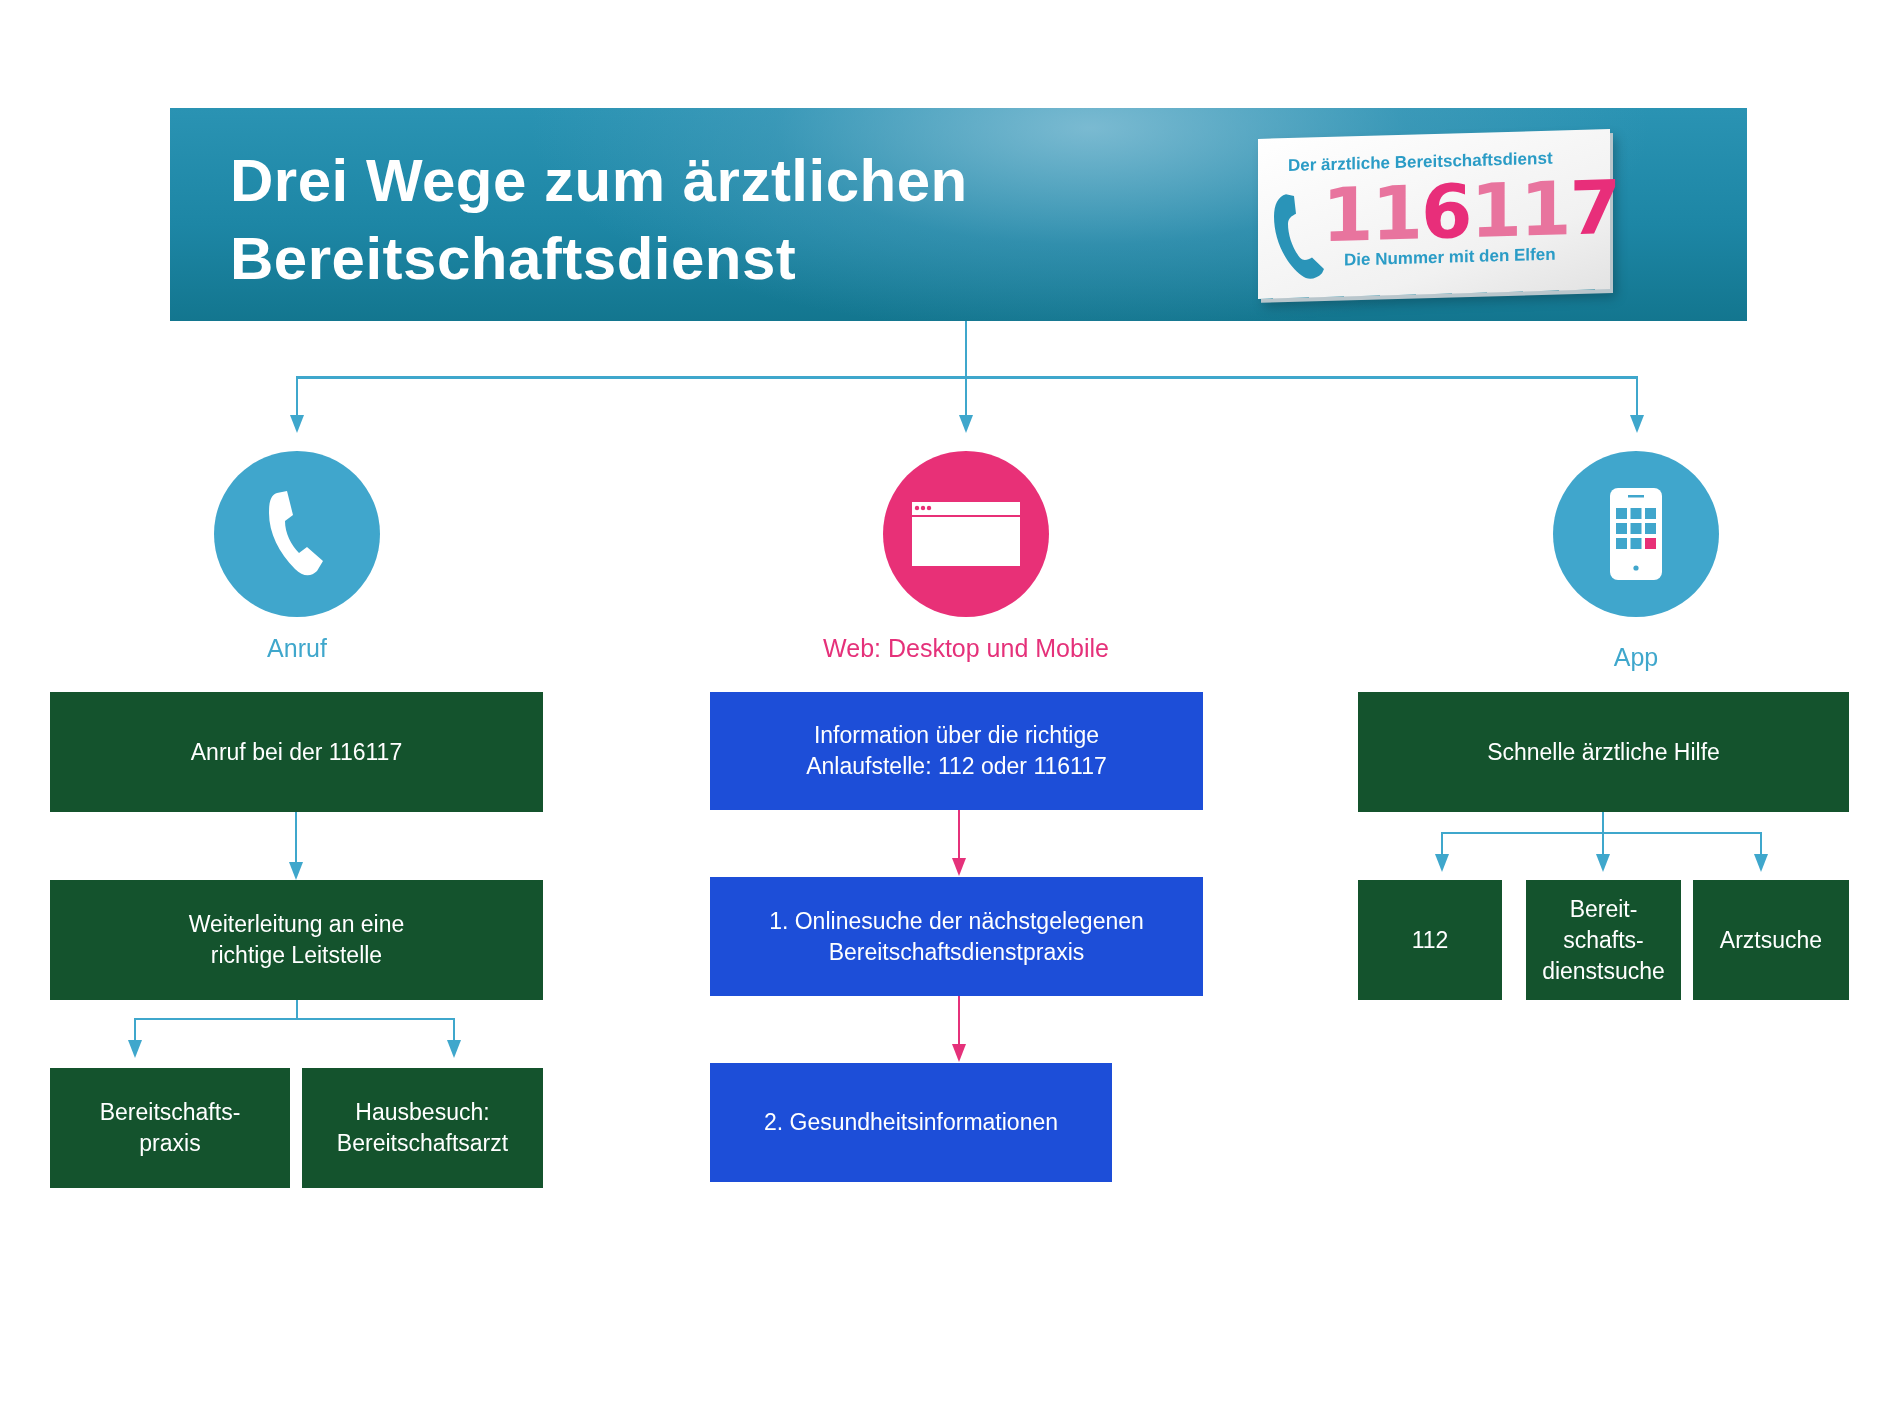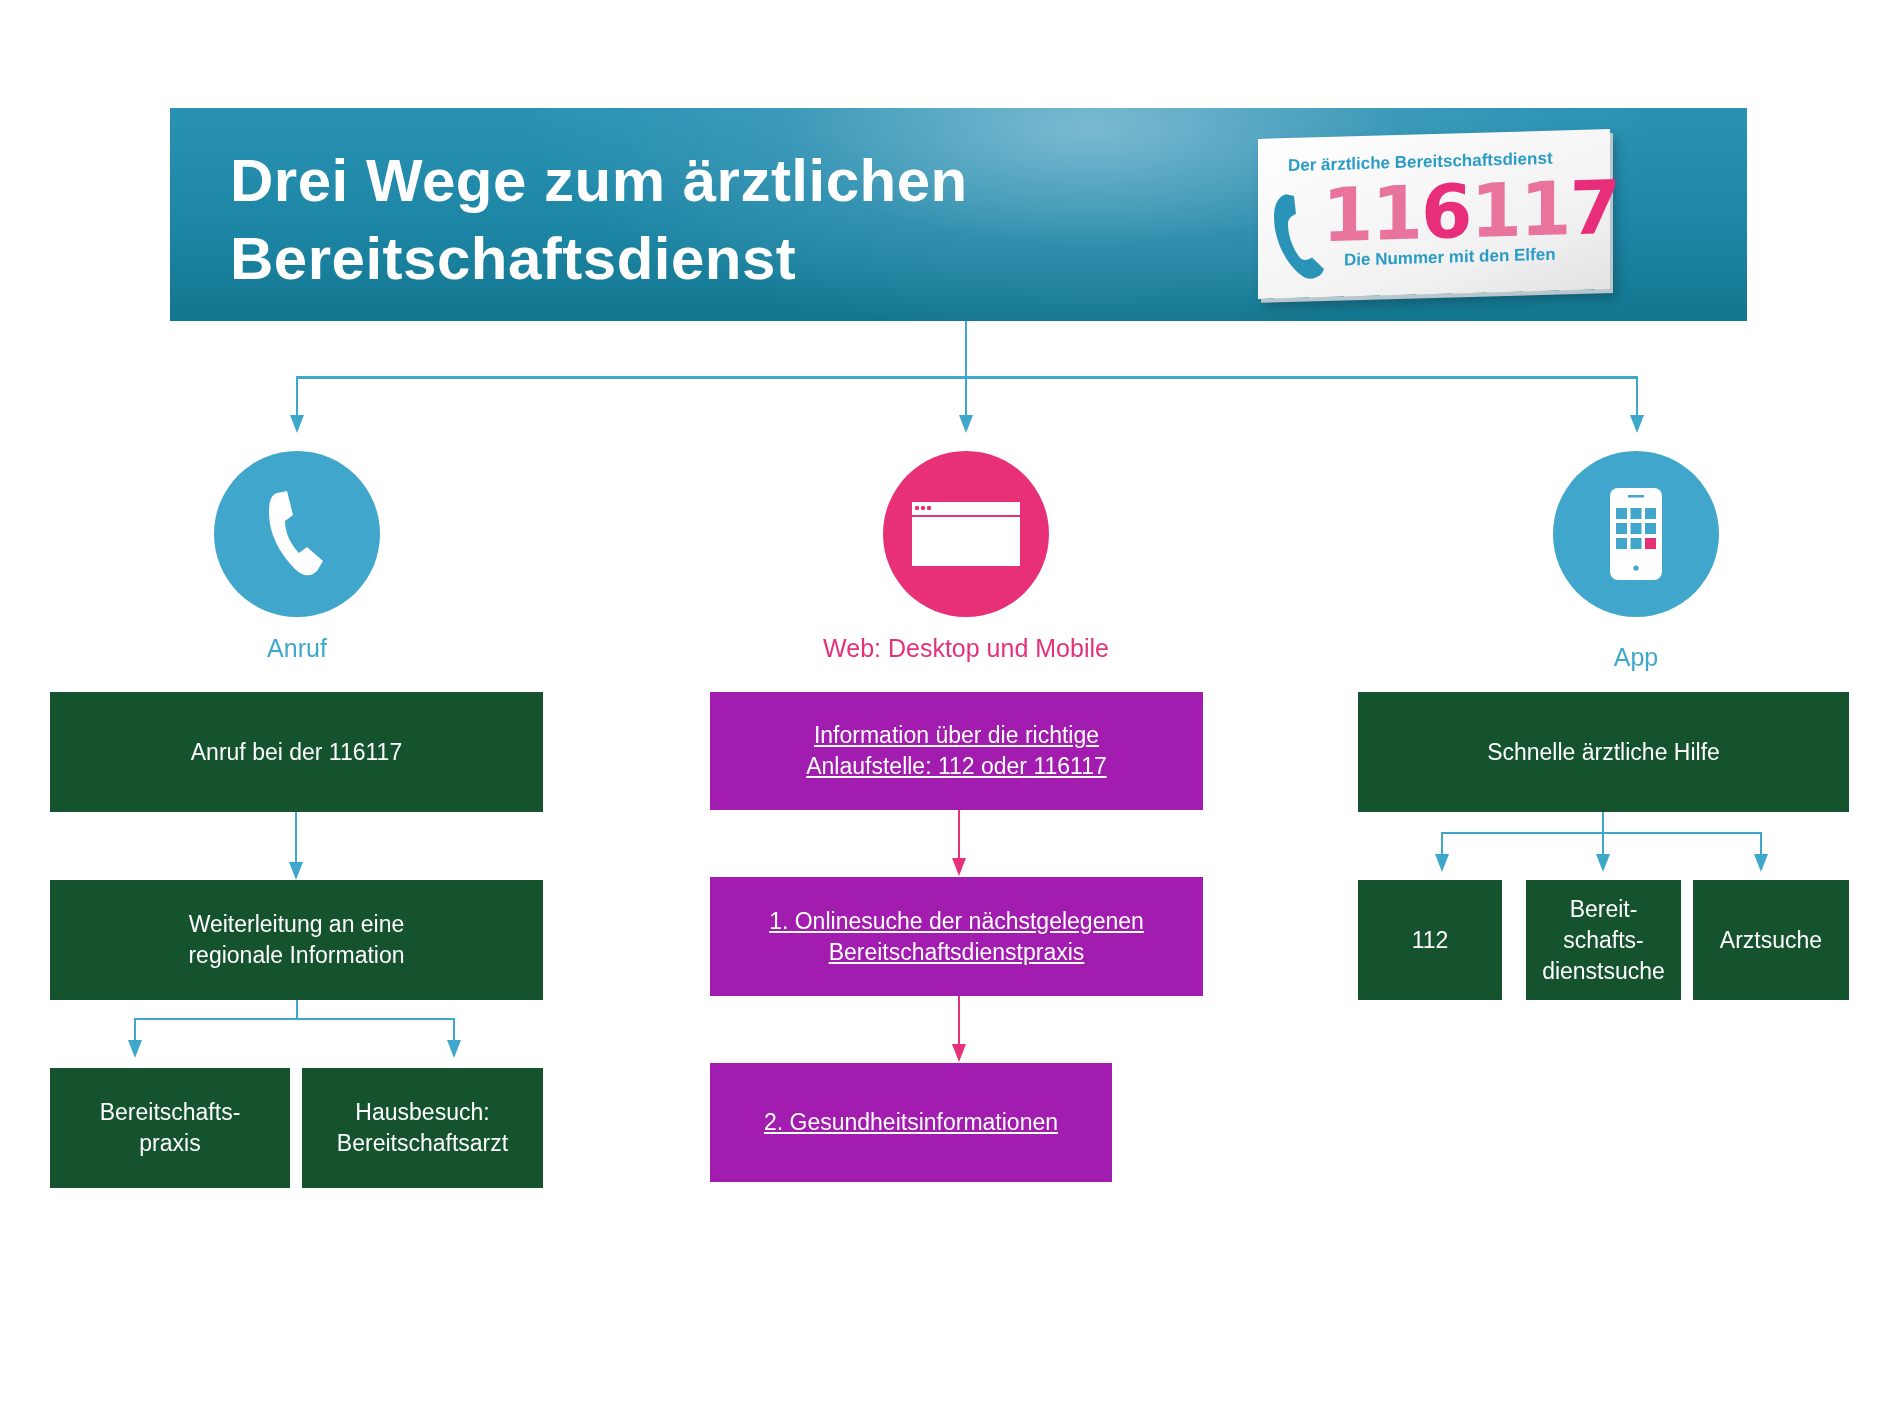--- a/index.html
+++ b/index.html
@@ -55,21 +55,21 @@
     position:absolute; width:400px; text-align:center; font-size:25px; line-height:30px;
   }
   .cat-label.blue { color:#3fa7cc; }
   .cat-label.pink { color:#e5317a; }
 
   .box {
     position:absolute; display:flex; align-items:center; justify-content:center; text-align:center;
     color:#ffffff; font-size:23px; line-height:31px; box-sizing:border-box; padding:0 10px;
   }
   .box.blue { background:#14532d; }
-  .box.pink { background:#a21caf;text-decoration:underline; }
+  .box.pink { background:#1d4ed8; }
 </style>
 </head>
 <body>
 
 <div class="banner">
   <div class="banner-title">
     <div>Drei Wege zum ärztlichen</div>
     <div>Bereitschaftsdienst</div>
   </div>
 
@@ -104,21 +104,21 @@
   <div>
     <div>Anruf bei der 116117</div>
   </div>
 </div>
 <div class="line" style="left:295px; top:812px; width:2px; height:52px;"></div>
 <div class="arrow" style="left:289px; top:862px;"></div>
 
 <div class="box blue" style="left:50px; top:880px; width:493px; height:120px;">
   <div>
     <div>Weiterleitung an eine</div>
-    <div>regionale Information</div>
+    <div>richtige Leitstelle</div>
   </div>
 </div>
 <div class="line" style="left:296px; top:1000px; width:2px; height:20px;"></div>
 <div class="line" style="left:134px; top:1018px; width:321px; height:2px;"></div>
 <div class="line" style="left:134px; top:1018px; width:2px; height:24px;"></div>
 <div class="line" style="left:453px; top:1018px; width:2px; height:24px;"></div>
 <div class="arrow" style="left:128px; top:1040px;"></div>
 <div class="arrow" style="left:447px; top:1040px;"></div>
 
 <div class="box blue" style="left:50px; top:1068px; width:240px; height:120px;">

